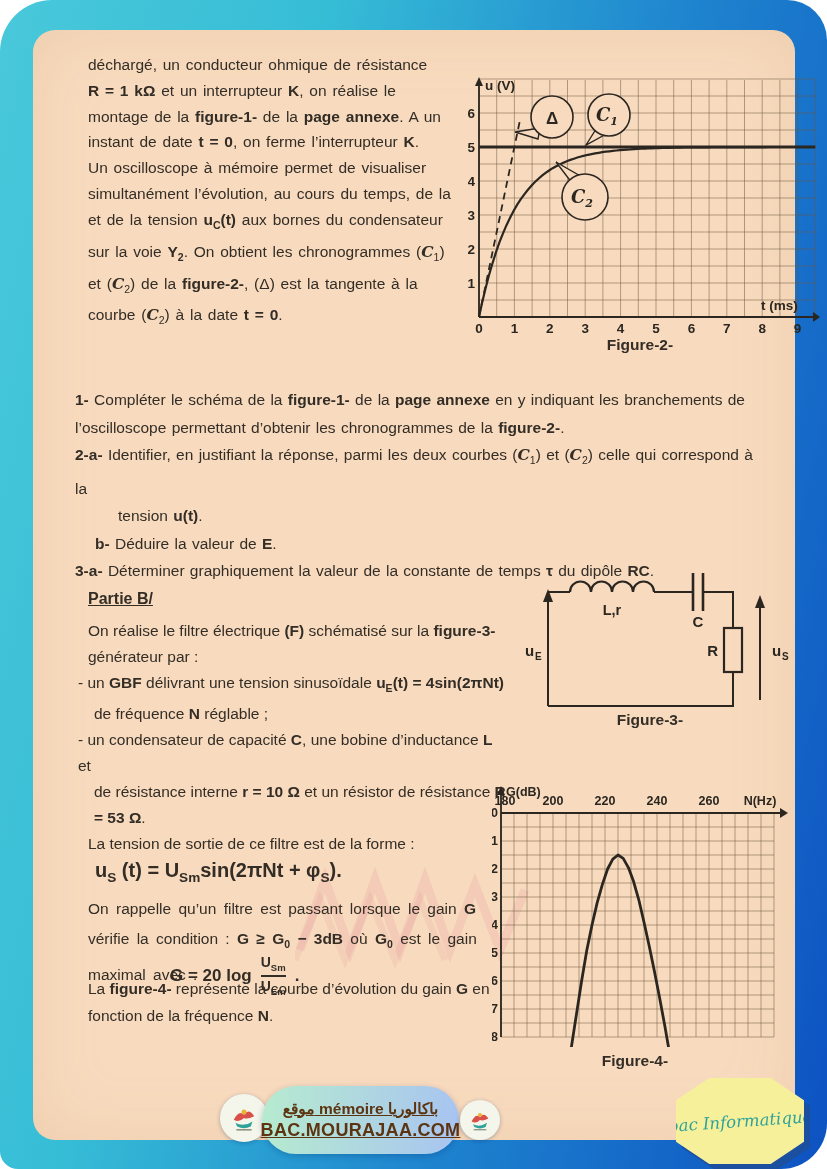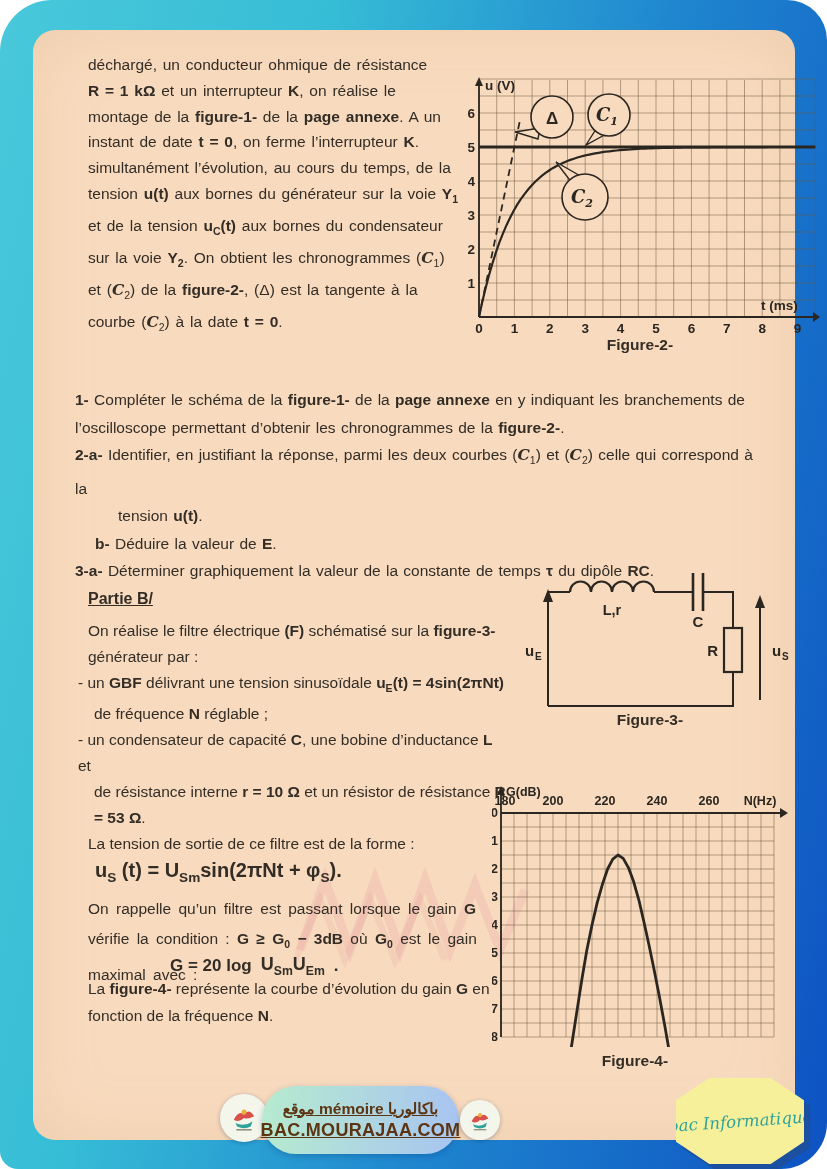--- a/index.html
+++ b/index.html
@@ -20,21 +20,21 @@
   .qs .ln:nth-child(5),.qs .ln:nth-child(7){padding-left:20px;}
   .pb{left:88px;top:618px;width:420px;font-size:15.5px;line-height:26px;}
   .pb .ln:nth-child(3),.pb .ln:nth-child(5){margin-left:-10px;}
   .pb .ln:nth-child(4),.pb .ln:nth-child(6){margin-left:6px;}
   .pb .ln:nth-child(8){margin-left:7px;font-size:20px;}
   .pb .ln:nth-child(9),.pb .ln:nth-child(10),.pb .ln:nth-child(11){margin-top:4.5px;word-spacing:3px;}
   .ptitle{left:88px;top:590px;font-size:16px;font-weight:bold;text-decoration:underline;}
   .closing{left:88px;top:976px;width:420px;font-size:15.5px;line-height:26.5px;}
   .caption{font-weight:bold;font-size:15.5px;}
   .formula{left:170px;top:916px;display:flex;align-items:center;gap:9px;font-weight:bold;font-size:17px;margin-top:38px;}
-  .frac{display:inline-flex;flex-direction:row;align-items:center;font-size:18px;line-height:1.15;}
+  .frac{display:inline-flex;flex-direction:column;align-items:center;font-size:14px;line-height:1.15;}
   .frac .bar{width:100%;height:2px;background:#332d26;margin:1px 0;}
   .pill{left:262px;top:1086px;width:197px;height:68px;border-radius:34px;
     background:linear-gradient(92deg,#b6ebcf,#a8c4f1);display:flex;flex-direction:column;
     align-items:center;justify-content:center;gap:2px;box-shadow:0 2px 6px rgba(0,40,100,.25);}
   .pill .ar{font-size:15.5px;font-weight:bold;color:#5c3411;text-decoration:underline;}
   .pill .url{font-size:18px;font-weight:bold;color:#5c3411;text-decoration:underline;letter-spacing:.3px;}
   .logo{border-radius:50%;background:#f4f6ec;display:flex;align-items:center;justify-content:center;
     box-shadow:0 1px 4px rgba(0,40,100,.3);}
   .badgewrap{left:676px;top:1078px;width:128px;height:86px;}
   .badge,.badge-under{position:absolute;inset:0;
@@ -54,22 +54,22 @@
 <svg class="abs" style="left:295px;top:855px;" width="250" height="120">
   <polyline points="5,95 30,25 55,95 80,25 105,95 130,25 155,95 180,30 205,95 230,35" fill="none" stroke="rgba(220,125,140,.16)" stroke-width="9"></polyline>
   <polyline points="0,105 25,45 50,105 75,45 100,105 125,45 150,105" fill="none" stroke="rgba(220,125,140,.12)" stroke-width="7"></polyline>
 </svg>
 
 <div class="abs tx intro">
     <div class="ln">déchargé, un conducteur ohmique de résistance</div>
     <div class="ln"><b>R = 1 kΩ</b> et un interrupteur <b>K</b>, on réalise le</div>
     <div class="ln">montage de la <b>figure-1-</b> de la <b>page annexe</b>. A un</div>
     <div class="ln">instant de date <b>t = 0</b>, on ferme l’interrupteur <b>K</b>.</div>
+    <div class="ln">Un oscilloscope à mémoire permet de visualiser</div>
     <div class="ln">simultanément l’évolution, au cours du temps, de la</div>
-    <div class="ln">tension <b>u(t)</b> aux bornes du générateur sur la voie <b>Y<sub>1</sub></b></div>
     <div class="ln">et de la tension <b>u<sub>C</sub>(t)</b> aux bornes du condensateur</div>
     <div class="ln">sur la voie <b>Y<sub>2</sub></b>. On obtient les chronogrammes (<i class="sc">C</i><sub>1</sub>)</div>
     <div class="ln">et (<i class="sc">C</i><sub>2</sub>) de la <b>figure-2-</b>, (Δ) est la tangente à la</div>
     <div class="ln">courbe (<i class="sc">C</i><sub>2</sub>) à la date <b>t = 0</b>.</div>
   </div>
 
 <svg id="fig2svg" class="abs" style="left:468px;top:76px;" width="352" height="262">
     <line x1="11" y1="4" x2="11" y2="241" stroke="rgba(110,88,62,.65)" stroke-width="0.8"></line>
     <line x1="28.7" y1="4" x2="28.7" y2="241" stroke="rgba(110,88,62,.65)" stroke-width="0.8"></line>
     <line x1="46.4" y1="4" x2="46.4" y2="241" stroke="rgba(110,88,62,.65)" stroke-width="0.8"></line>

